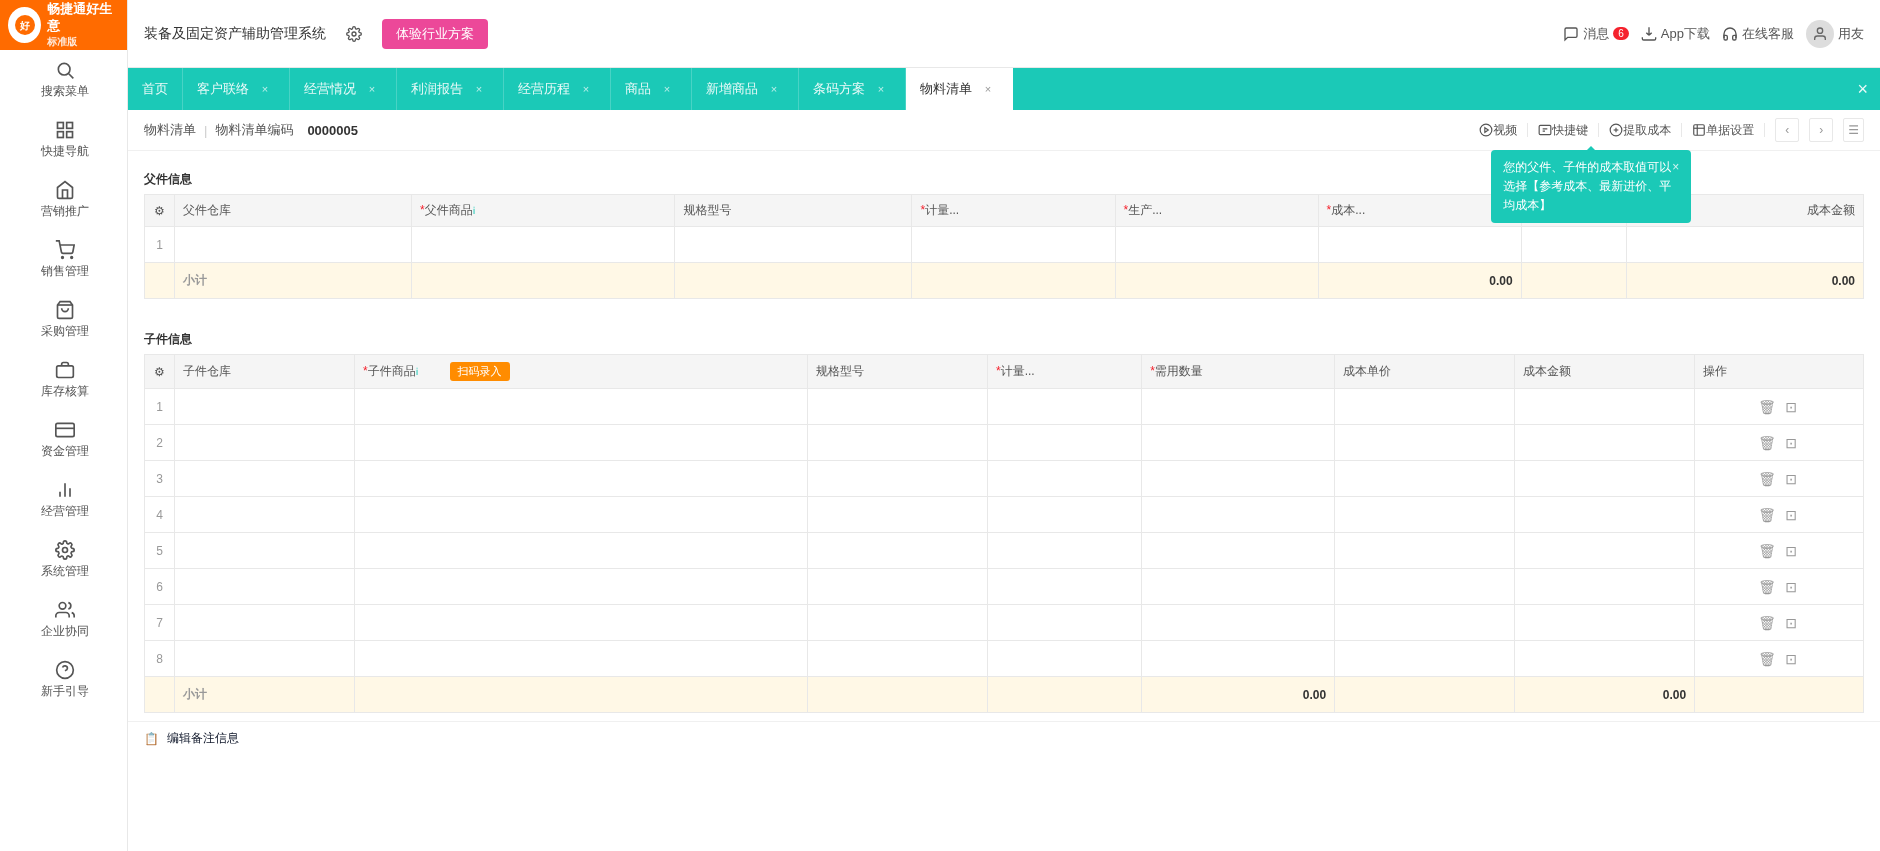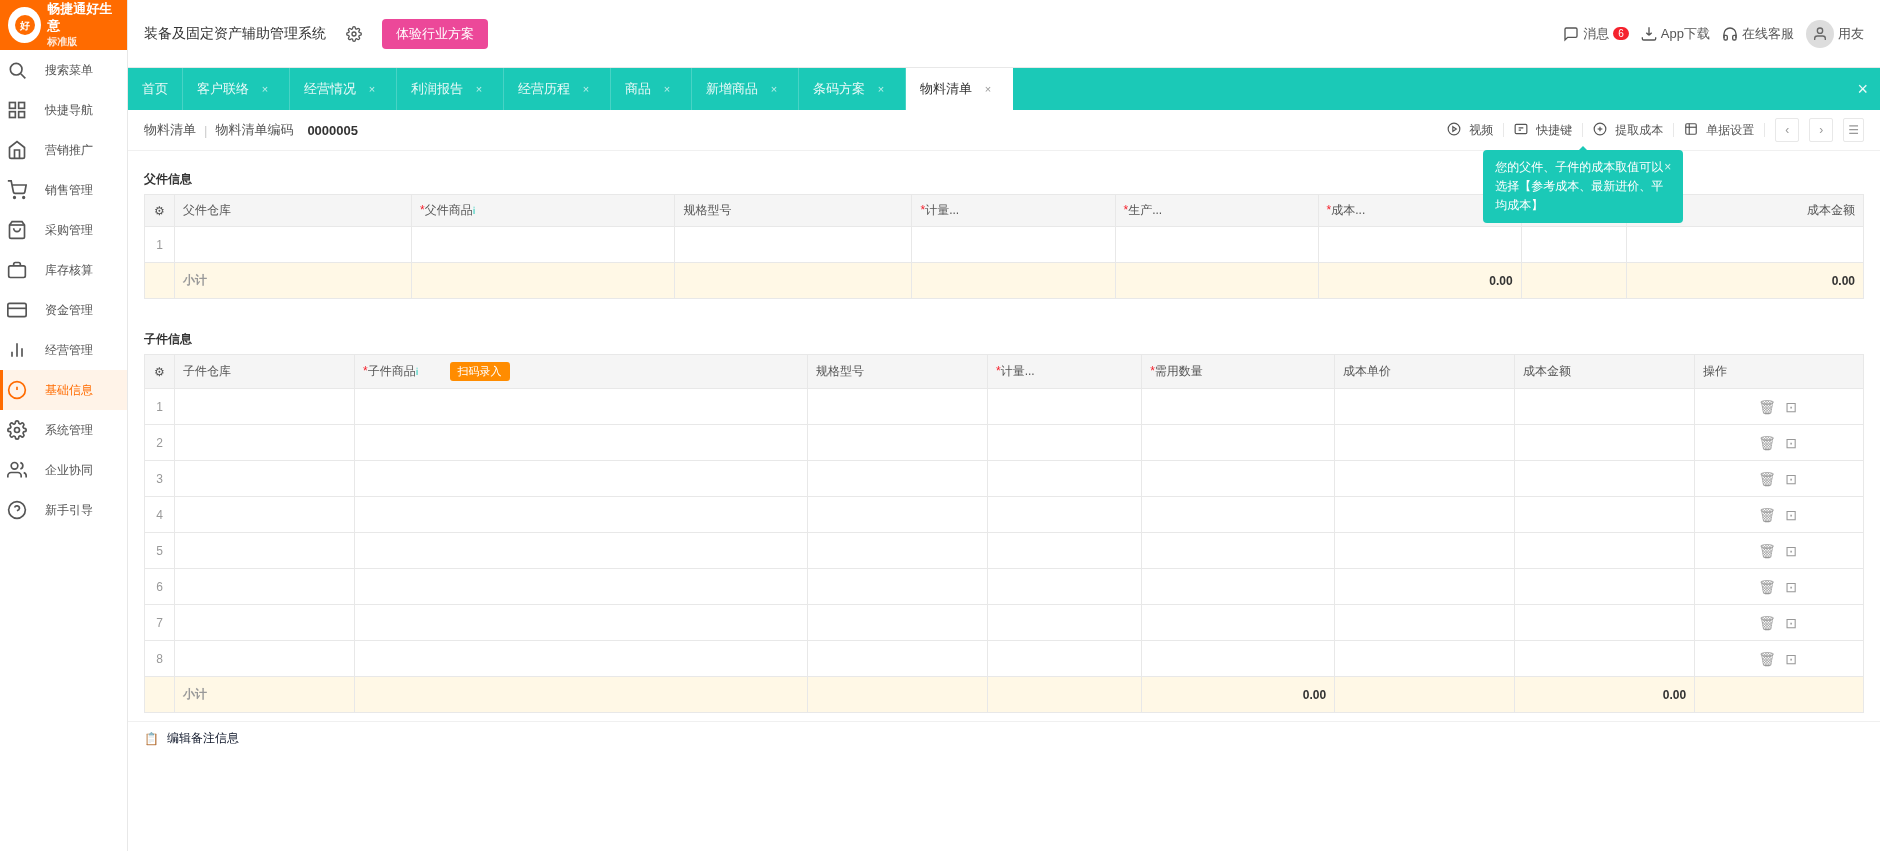--- a/index.html
+++ b/index.html
@@ -6,21 +6,21 @@
     body { font-family: 'Microsoft YaHei', Arial, sans-serif; font-size: 13px; background: #f5f5f5; display: flex; height: 851px; overflow: hidden; }
 
     
     .sidebar { width: 128px; background: #fff; border-right: 1px solid #e8e8e8; display: flex; flex-direction: column; flex-shrink: 0; }
     .sidebar-logo { background: #ff6b00; padding: 10px 8px; display: flex; align-items: center; gap: 6px; color: #fff; font-size: 14px; font-weight: bold; height: 50px; }
     .sidebar-logo-icon { width: 36px; height: 36px; background: #fff; border-radius: 50%; display: flex; align-items: center; justify-content: center; }
     .sidebar-logo-icon svg { width: 24px; height: 24px; }
     .sidebar-logo-text { font-size: 13px; line-height: 1.3; }
     .sidebar-logo-sub { font-size: 10px; color: rgba(255,255,255,0.85); }
 
-    .sidebar-item { display: flex; flex-direction: row; align-items: center; padding: 10px 4px; cursor: pointer; color: #555; font-size: 12px; gap: 18px; border-left: 3px solid transparent; }
+    .sidebar-item { display: flex; flex-direction: column; align-items: center; padding: 10px 4px; cursor: pointer; color: #555; font-size: 12px; gap: 3px; border-left: 3px solid transparent; }
     .sidebar-item.active { background: #fff3e8; color: #ff6b00; border-left-color: #ff6b00; }
     .sidebar-item svg { width: 20px; height: 20px; }
 
     
     .main { flex: 1; display: flex; flex-direction: column; overflow: hidden; }
 
     
     .topbar { height: 68px; background: #fff; display: flex; align-items: center; padding: 0 16px; border-bottom: 1px solid #e8e8e8; gap: 12px; }
     .topbar-btn { display: flex; align-items: center; gap: 4px; color: #555; font-size: 13px; cursor: pointer; }
     .experience-btn { background: #ec4899; color: #fff; padding: 6px 14px; border-radius: 4px; font-size: 13px; cursor: pointer; }
@@ -37,21 +37,21 @@
     .nav-tab-close { width: 20px; height: 20px; display: flex; align-items: center; justify-content: center; border-radius: 50%; cursor: pointer; font-size: 12px; }
 
     
     .content { flex: 1; background: #fff; overflow: auto; display: flex; flex-direction: column; }
 
     
     .page-header { padding: 8px 16px; background: #fff; border-bottom: 1px solid #f0f0f0; display: flex; align-items: center; gap: 16px; }
     .breadcrumb { display: flex; align-items: center; gap: 8px; font-size: 13px; color: #555; }
     .breadcrumb-sep { color: #ccc; }
     .page-tools { margin-left: auto; display: flex; align-items: center; gap: 10px; font-size: 12px; color: #555; }
-    .page-tool { display: flex; align-items: flex-start; gap: 8px; cursor: pointer; }
+    .page-tool { display: flex; align-items: center; gap: 0; cursor: pointer; }
     .tool-divider { width: 1px; height: 14px; background: #e8e8e8; }
 
     
     .section { padding: 12px 16px 0; }
     .section-title { font-size: 12px; color: #333; font-weight: bold; margin-bottom: 6px; margin-top: 8px; }
 
     
     .data-table { width: 100%; border-collapse: collapse; font-size: 12px; }
     .data-table th { background: #f5f5f5; border: 1px solid #e8e8e8; padding: 7px 8px; color: #555; font-weight: normal; text-align: left; white-space: nowrap; }
     .data-table th .required { color: #f5222d; }
@@ -154,28 +154,20 @@
       </svg>
     <span>资金管理</span>
   </div>
   <div class="sidebar-item">
     <svg viewBox="0 0 24 24" fill="none" stroke="currentColor" stroke-width="2">
         <line x1="18" y1="20" x2="18" y2="10"></line>
         <line x1="12" y1="20" x2="12" y2="4"></line>
         <line x1="6" y1="20" x2="6" y2="14"></line>
       </svg>
     <span>经营管理</span>
-  </div>
-  <div class="sidebar-item active">
-    <svg viewBox="0 0 24 24" fill="none" stroke="currentColor" stroke-width="2">
-        <circle cx="12" cy="12" r="10"></circle>
-        <line x1="12" y1="8" x2="12" y2="12"></line>
-        <line x1="12" y1="16" x2="12.01" y2="16"></line>
-      </svg>
-    <span>基础信息</span>
   </div>
   <div class="sidebar-item">
     <svg viewBox="0 0 24 24" fill="none" stroke="currentColor" stroke-width="2">
         <circle cx="12" cy="12" r="3"></circle>
         <path d="M19.4 15a1.65 1.65 0 0 0 .33 1.82l.06.06a2 2 0 0 1-2.83 2.83l-.06-.06a1.65 1.65 0 0 0-1.82-.33 1.65 1.65 0 0 0-1 1.51V21a2 2 0 0 1-4 0v-.09A1.65 1.65 0 0 0 9 19.4a1.65 1.65 0 0 0-1.82.33l-.06.06a2 2 0 0 1-2.83-2.83l.06-.06A1.65 1.65 0 0 0 4.68 15a1.65 1.65 0 0 0-1.51-1H3a2 2 0 0 1 0-4h.09A1.65 1.65 0 0 0 4.6 9a1.65 1.65 0 0 0-.33-1.82l-.06-.06a2 2 0 0 1 2.83-2.83l.06.06A1.65 1.65 0 0 0 9 4.68a1.65 1.65 0 0 0 1-1.51V3a2 2 0 0 1 4 0v.09a1.65 1.65 0 0 0 1 1.51 1.65 1.65 0 0 0 1.82-.33l.06-.06a2 2 0 0 1 2.83 2.83l-.06.06A1.65 1.65 0 0 0 19.4 9a1.65 1.65 0 0 0 1.51 1H21a2 2 0 0 1 0 4h-.09a1.65 1.65 0 0 0-1.51 1z"></path>
       </svg>
     <span>系统管理</span>
   </div>
   <div class="sidebar-item">
     <svg viewBox="0 0 24 24" fill="none" stroke="currentColor" stroke-width="2">

